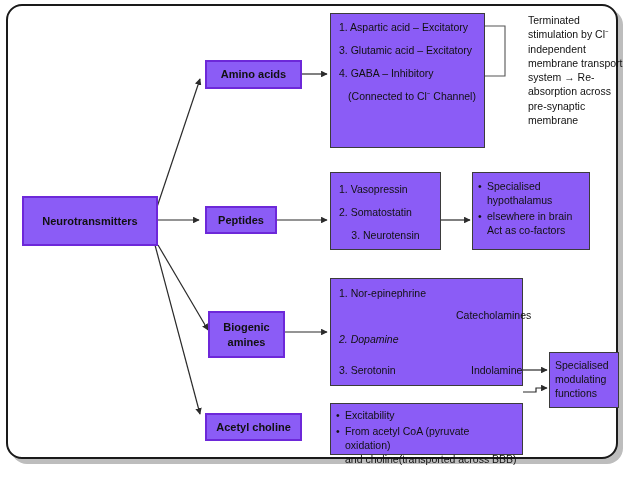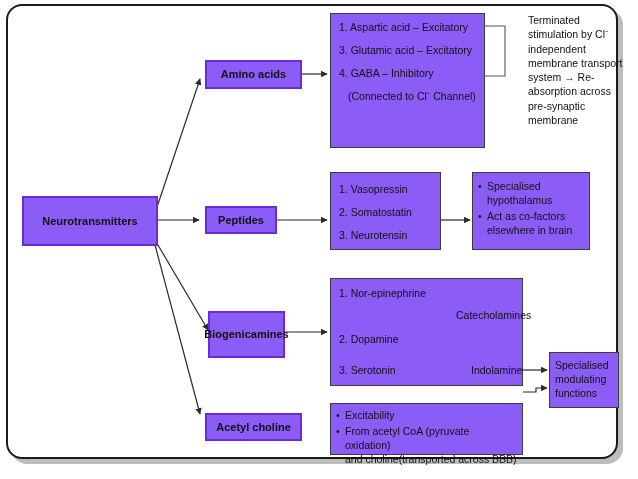--- a/index.html
+++ b/index.html
@@ -22,21 +22,21 @@
     border:1.5px solid #3b3b3b;
     font-size:10.5px;color:#111;line-height:1.32;
   }
   .box.thick{border:2px solid #6d28d9;}
   .cat{
     display:flex;align-items:center;justify-content:center;
     font-weight:bold;font-size:11px;text-align:center;
   }
   .listbox{padding:7px 8px 6px 8px;}
   .listbox .li{margin:0 0 9px 0;white-space:nowrap;}
-  .listbox .li:last-child{margin-bottom:0;}
+  .listbox .li:last-child{margin-bottom:0;text-align:center;}
   .plain{position:absolute;font-size:10.5px;color:#111;line-height:1.36;}
   .bul{display:flex;margin:0 0 2px 0;}
   .bul .dot{width:9px;flex:0 0 9px;}
   .bul .txt{flex:1;}
   .nowrapline{white-space:nowrap;margin-left:16px;}
   .sub-indent{padding-left:9px;}
 </style>
 </head>
 <body>
 
@@ -84,21 +84,21 @@
   </div>
 
   <div class="box thick cat" style="left:205px;top:60px;width:97px;height:29px;">
     <span>Amino acids</span>
   </div>
 
   <div class="box thick cat" style="left:205px;top:206px;width:72px;height:28px;">
     <span>Peptides</span>
   </div>
 
-  <div class="box thick cat" style="left:208px;top:311px;width:77px;height:47px;flex-direction:row;">
+  <div class="box thick cat" style="left:208px;top:311px;width:77px;height:47px;flex-direction:column;">
     <span>Biogenic</span>
     <span>amines</span>
   </div>
 
   <div class="box thick cat" style="left:205px;top:413px;width:97px;height:28px;">
     <span>Acetyl choline</span>
   </div>
 
   <div class="box listbox" style="left:330px;top:13px;width:155px;height:135px;">
     <div class="li">1. Aspartic acid – Excitatory</div>
@@ -128,29 +128,29 @@
     <div class="bul">
       <span class="dot">•</span>
       <span class="txt">
         <span style="display:block">Specialised</span>
         <span style="display:block">hypothalamus</span>
       </span>
     </div>
     <div class="bul">
       <span class="dot">•</span>
       <span class="txt">
+        <span style="display:block">elsewhere in brain</span>
         <span style="display:block">Act as co-factors</span>
-        <span style="display:block">elsewhere in brain</span>
       </span>
     </div>
   </div>
 
   <div class="box" style="left:330px;top:278px;width:193px;height:108px;padding:8px 11px;">
     <div style="position:absolute;left:8px;top:8px;">1. Nor-epinephrine</div>
-    <div style="position:absolute;left:8px;top:54px;">2. Dopamine</div>
+    <div style="position:absolute;left:8px;top:54px;font-style:italic;">2. Dopamine</div>
     <div style="position:absolute;left:8px;top:85px;">3. Serotonin</div>
     <div style="position:absolute;left:125px;top:30px;">Catecholamines</div>
     <div style="position:absolute;left:140px;top:85px;">Indolamine</div>
   </div>
 
   <div class="box" style="left:549px;top:352px;width:70px;height:56px;padding:6px 5px;">
     <div>Specialised</div>
     <div>modulating</div>
     <div>functions</div>
   </div>

